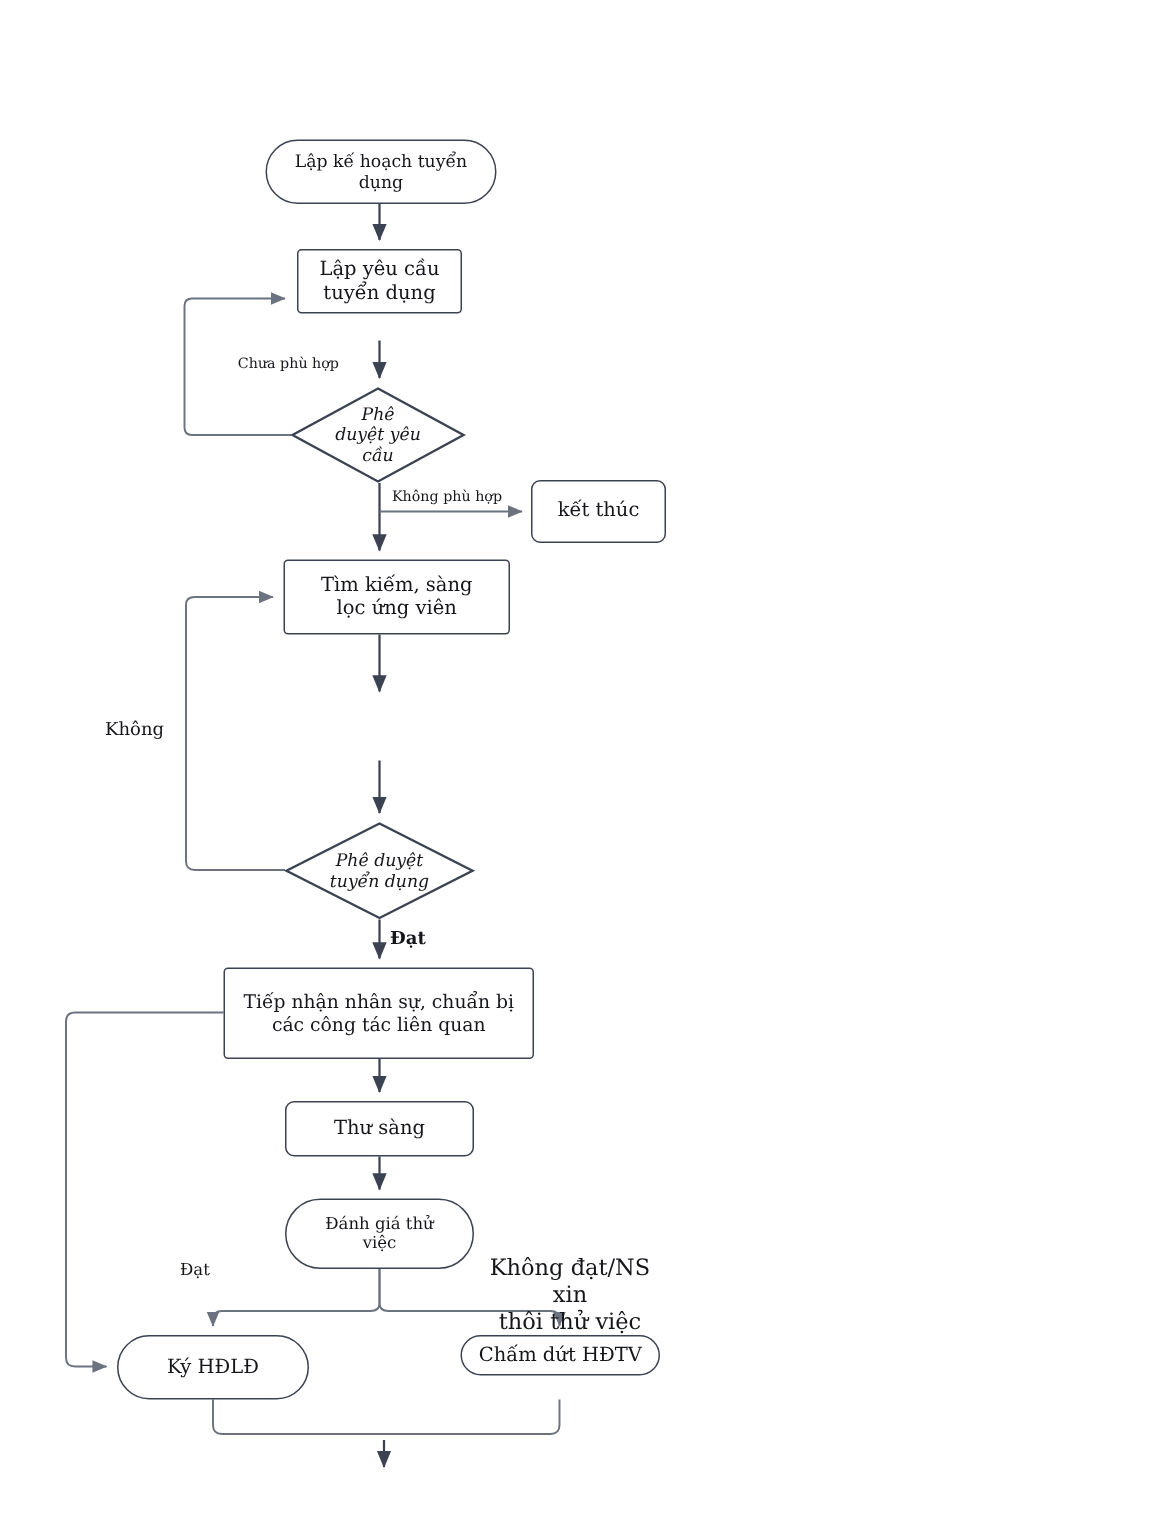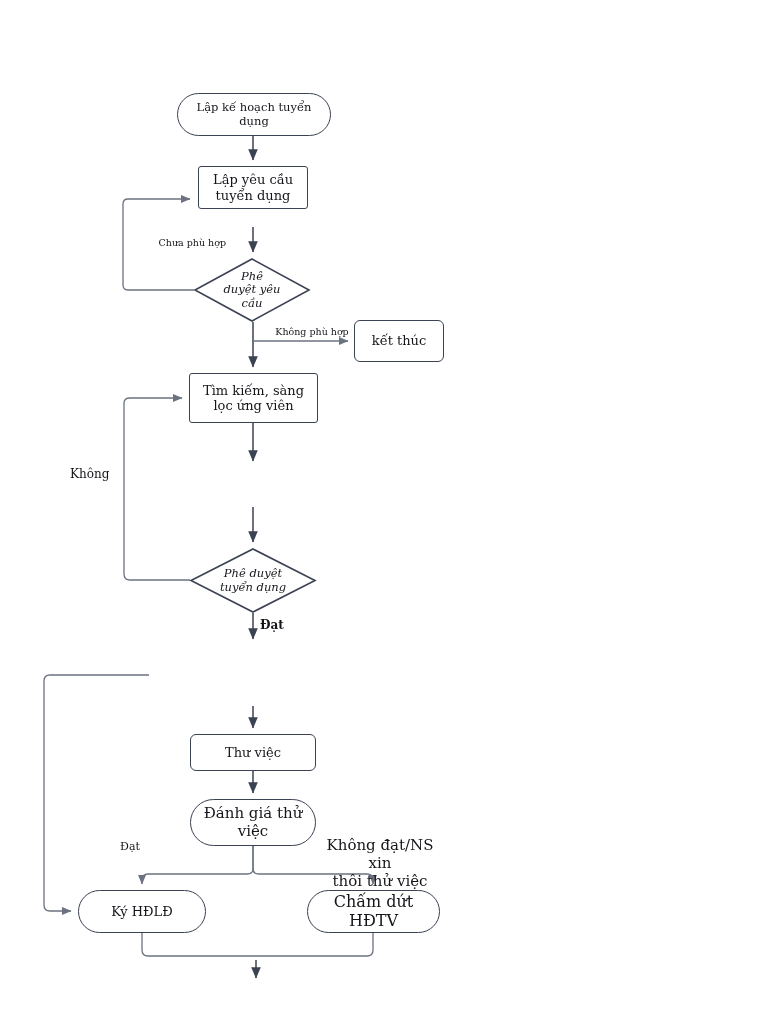--- a/index.html
+++ b/index.html
@@ -145,48 +145,50 @@
     <svg width="116" height="64" viewBox="0 0 116 64" xmlns="http://www.w3.org/2000/svg">
       <polygon points="58,1 115,32 58,63 1,32" fill="#ffffff" stroke="#3b4252" stroke-width="1.6"></polygon>
     </svg>
     <div class="diamond-label" style="font-size:11.5px;">Phê
 duyệt yêu
 cầu</div>
   </div>
 
   <div class="node rect" style="left:354px; top:320px; width:90px; height:42px; font-size:13px; border-radius:6px;">kết thúc</div>
 
-  <div class="node rect" style="left:189px; top:373px; width:129px; height:50px; font-size:13px;">Tìm kiếm, sàng
+  <div class="node rect" style="left:189px; top:373px; width:151px; height:50px; font-size:13px;">Tìm kiếm, sàng
 lọc ứng viên</div>
 
 
   <div class="diamond-wrap" style="left:190px; top:548px; width:126px; height:65px;">
     <svg width="126" height="65" viewBox="0 0 126 65" xmlns="http://www.w3.org/2000/svg">
       <polygon points="63,1 125,32.5 63,64 1,32.5" fill="#ffffff" stroke="#3b4252" stroke-width="1.6"></polygon>
     </svg>
     <div class="diamond-label" style="font-size:11.5px;">Phê duyệt
 tuyển dụng</div>
   </div>
 
+  <div class="node rect" style="left:149px; top:645px; width:207px; height:61px; font-size:12.5px;">Tiếp nhận nhân sự, chuẩn bị
+các công tác liên quan</div>
 
-  <div class="node rect" style="left:190px; top:734px; width:126px; height:37px; font-size:13px; border-radius:6px;">Thư việc</div>
+  <div class="node rect" style="left:190px; top:734px; width:126px; height:37px; font-size:13px; border-radius:6px;">Thư sàng</div>
 
-  <div class="node stadium" style="left:190px; top:799px; width:126px; height:47px; font-size:15px;">Đánh giá thử
+  <div class="node stadium" style="left:190px; top:799px; width:126px; height:47px; font-size:11px;">Đánh giá thử
 việc</div>
 
   <div class="node stadium" style="left:78px; top:890px; width:128px; height:43px; font-size:13px;">Ký HĐLĐ</div>
 
-  <div class="node stadium" style="left:307px; top:890px; width:133px; height:43px; font-size:16px;">Chấm dứt HĐTV</div>
+  <div class="node stadium" style="left:307px; top:890px; width:133px; height:27px; font-size:13px;">Chấm dứt HĐTV</div>
 
 
   <div class="edge-label" style="left:126px; top:237px; width:100px; text-align:right; font-size:9.5px;">Chưa phù hợp</div>
 
-  <div class="edge-label" style="left:267px; top:326px; width:90px; text-align:center; font-size:9.5px;">Không phù hợp</div>
+  <div class="edge-label" style="left:253px; top:326px; width:90px; text-align:center; font-size:9.5px;">Không phù hợp</div>
 
-  <div class="edge-label" style="left:70px; top:467px; width:60px; text-align:left; font-size:12px;">Không</div>
+  <div class="edge-label" style="left:70px; top:479px; width:60px; text-align:left; font-size:12px;">Không</div>
 
   <div class="edge-label" style="left:260px; top:618px; width:40px; text-align:left; font-size:12px; font-weight:bold;">Đạt</div>
 
   <div class="edge-label" style="left:120px; top:840px; width:40px; text-align:left; font-size:11px;">Đạt</div>
 
   <div class="edge-label" style="left:325px; top:836px; width:110px; text-align:center; font-size:15px;">Không đạt/NS xin
 thôi thử việc</div>
 
 </div>
 

